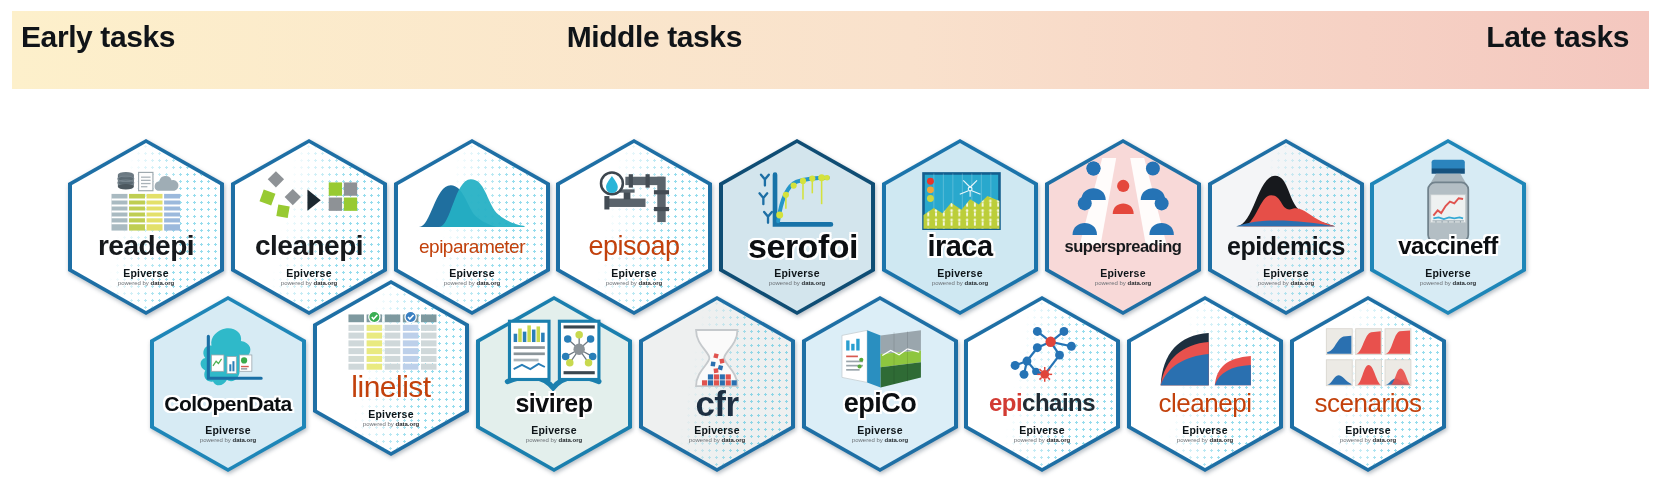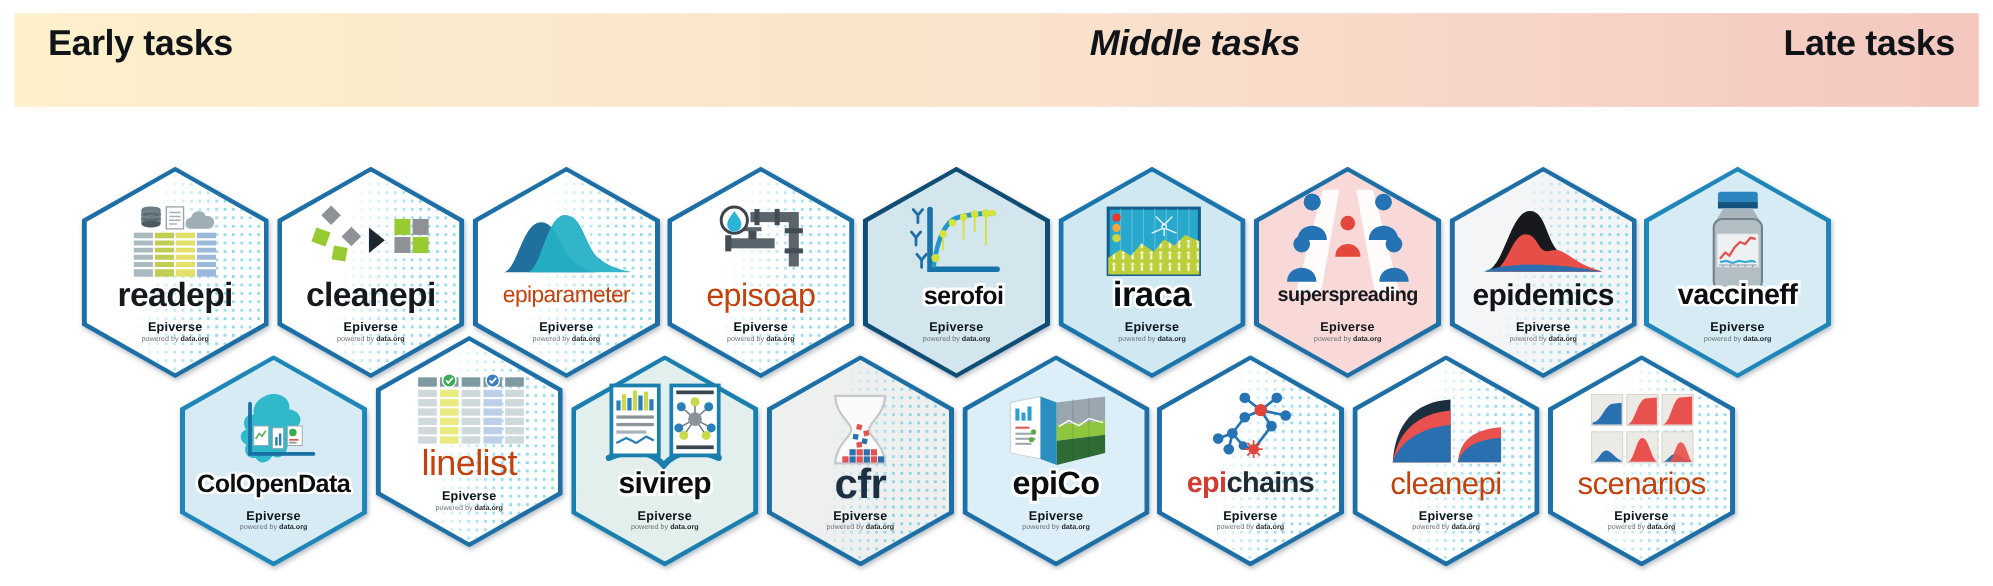--- a/index.html
+++ b/index.html
@@ -7,23 +7,23 @@
     width:1661px;height:488px;background:#ffffff;position:relative;overflow:hidden;
     font-family:"Liberation Sans", sans-serif;
   }
   
   .banner{
     position:absolute;left:12px;top:11px;width:1637px;height:78px;
     display:flex;align-items:flex-start;
   }
   .banner-label{
     flex:1;font-size:30px;font-weight:700;color:#101418;letter-spacing:-0.4px;
-    padding:9px 20px 0 28px;white-space:nowrap;
+    padding:9px 20px 0 9px;white-space:nowrap;
   }
-  .banner-label.center{text-align:right;font-style:italic;}
+  .banner-label.center{text-align:left;}
   .banner-label.right{text-align:right;}
   
   #hexgrid{position:absolute;left:0;top:0;width:100%;height:100%;}
   .hex{
     position:absolute;width:156px;height:176px;
     filter:drop-shadow(1px 2px 2px rgba(40,60,80,.35));
   }
   .hex-outer,.hex-inner,.dotlayer{
     clip-path:polygon(50% 0,100% 25%,100% 75%,50% 100%,0 75%,0 25%);
   }
@@ -212,21 +212,21 @@
                 <circle cx="82" cy="10" r="4.5"></circle>
                 <circle cx="89" cy="10" r="3.5"></circle>
               </g>
               <g stroke="#1d6fa5" stroke-width="3" stroke-linecap="round">
                 <path d="M4,6 L9,12 L14,6 M9,12 L9,20"></path>
                 <path d="M2,30 L7,36 L12,30 M7,36 L7,44"></path>
                 <path d="M8,54 L13,60 L18,54 M13,60 L13,68"></path>
               </g>
             </g>
           </svg></div>
-      <div class="hex-name s-xbold" style="font-size: 21px; padding-left: 12px;">serofoi</div>
+      <div class="hex-name s-xbold" style="font-size: 34px; padding-left: 12px;">serofoi</div>
       <div class="hex-footer">
         <div class="hex-epiverse">Epiverse</div>
         <div class="hex-powered">
           <span class="pow-prefix">powered by</span>
           <span class="pow-brand">data.org</span>
         </div>
       </div>
     </div>
   </div>
     <div class="hex" style="left: 882px; top: 139px;">

